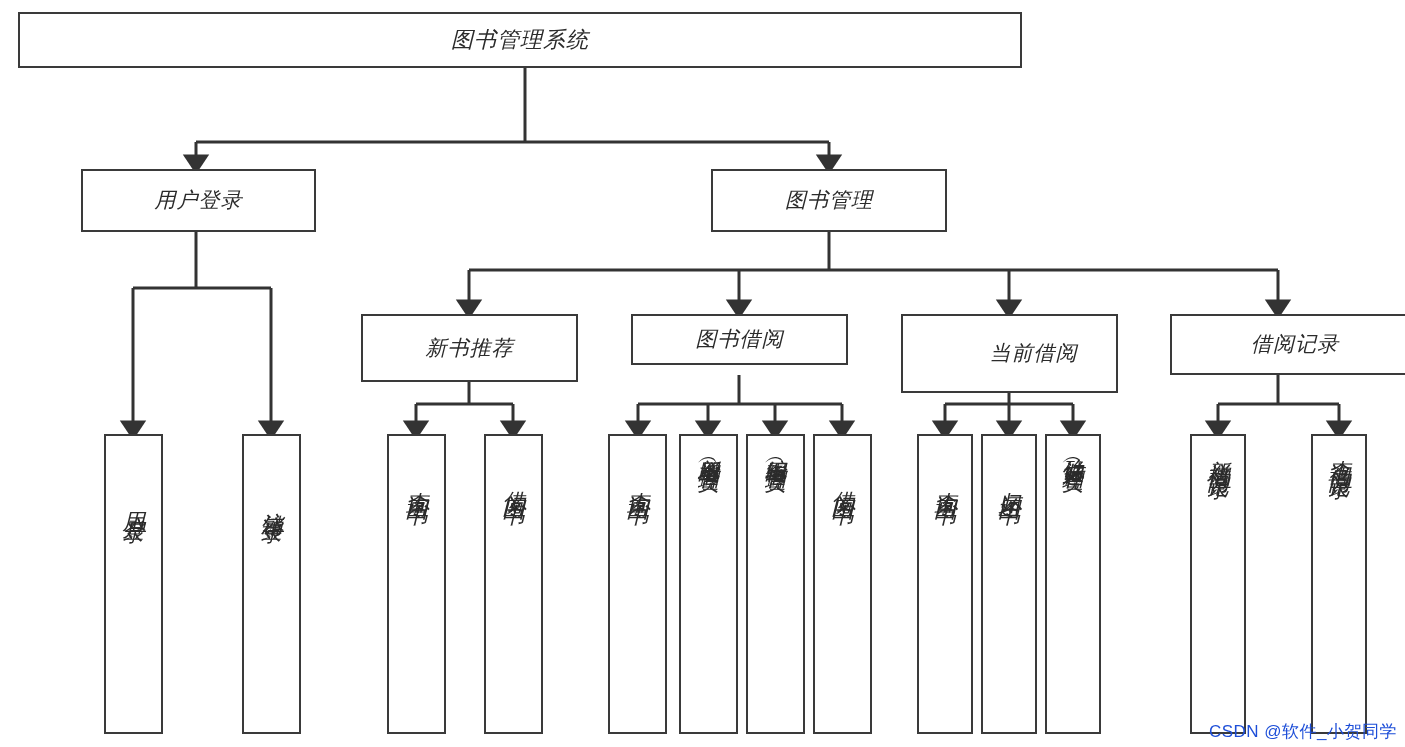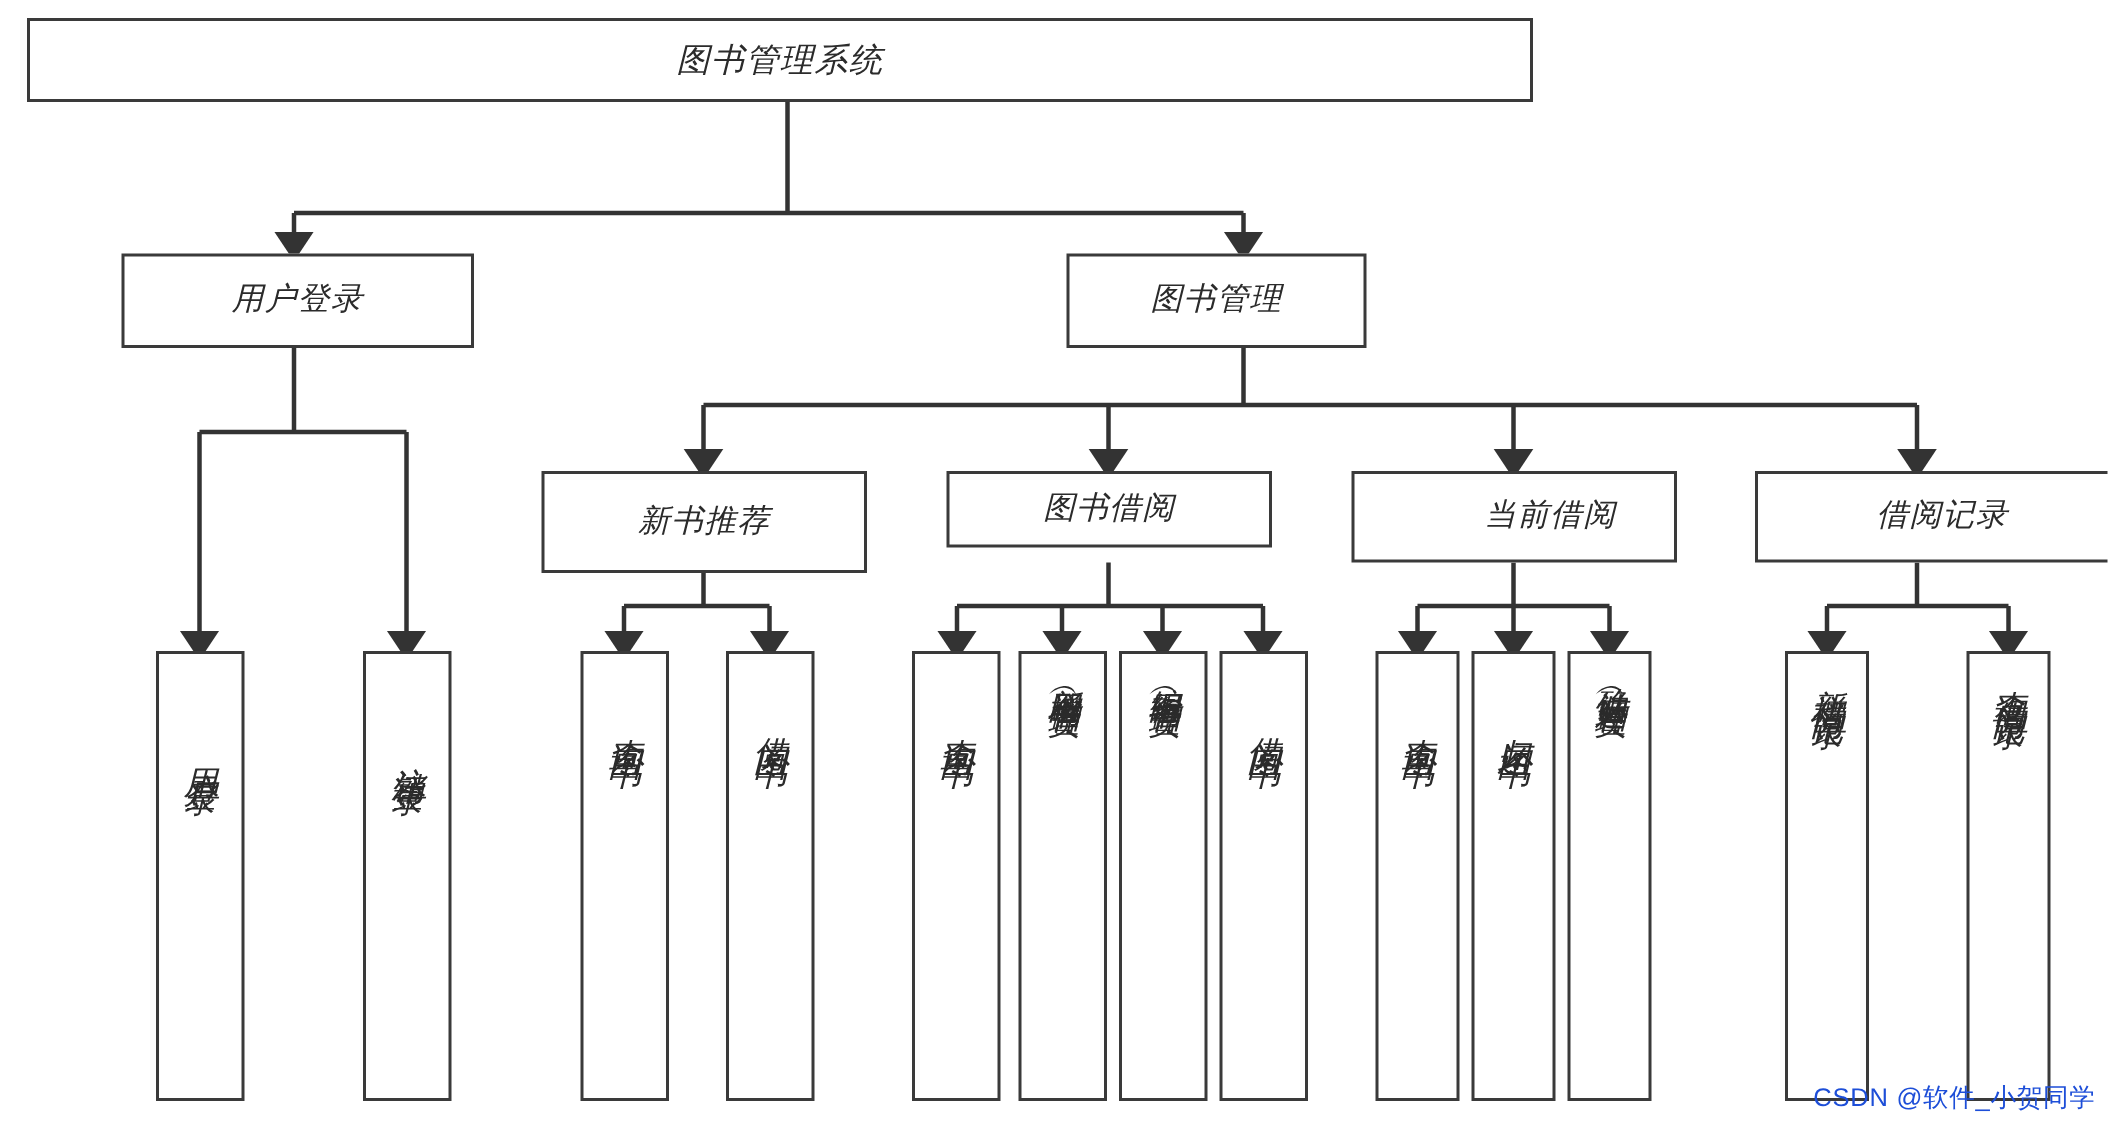--- a/index.html
+++ b/index.html
@@ -120,31 +120,31 @@
     </g>
   </svg>
 
   <div class="node h root" style="left:18px;top:12px;width:1004px;height:56px;">
     <span class="lbl">图书管理系统</span>
   </div>
 
   <div class="node h" style="left:81px;top:169px;width:235px;height:63px;">
     <span class="lbl">用户登录</span>
   </div>
-  <div class="node h" style="left:711px;top:169px;width:200px;height:63px;">
+  <div class="node h" style="left:711px;top:169px;width:236px;height:63px;">
     <span class="lbl">图书管理</span>
   </div>
 
   <div class="node h" style="left:361px;top:314px;width:217px;height:68px;">
     <span class="lbl">新书推荐</span>
   </div>
   <div class="node h" style="left:631px;top:314px;width:217px;height:51px;">
     <span class="lbl">图书借阅</span>
   </div>
-  <div class="node h" style="left:901px;top:314px;width:217px;height:61px;padding-left:48px;">
+  <div class="node h" style="left:901px;top:314px;width:217px;height:79px;padding-left:48px;">
     <span class="lbl">当前借阅</span>
   </div>
   <div class="node h" style="left:1170px;top:314px;width:250px;height:61px;">
     <span class="lbl">借阅记录</span>
   </div>
 
   <div class="node v mid" style="left:104px;top:434px;width:59px;height:300px;">
     <span class="lbl">用户登录</span>
   </div>
   <div class="node v mid" style="left:242px;top:434px;width:59px;height:300px;">

